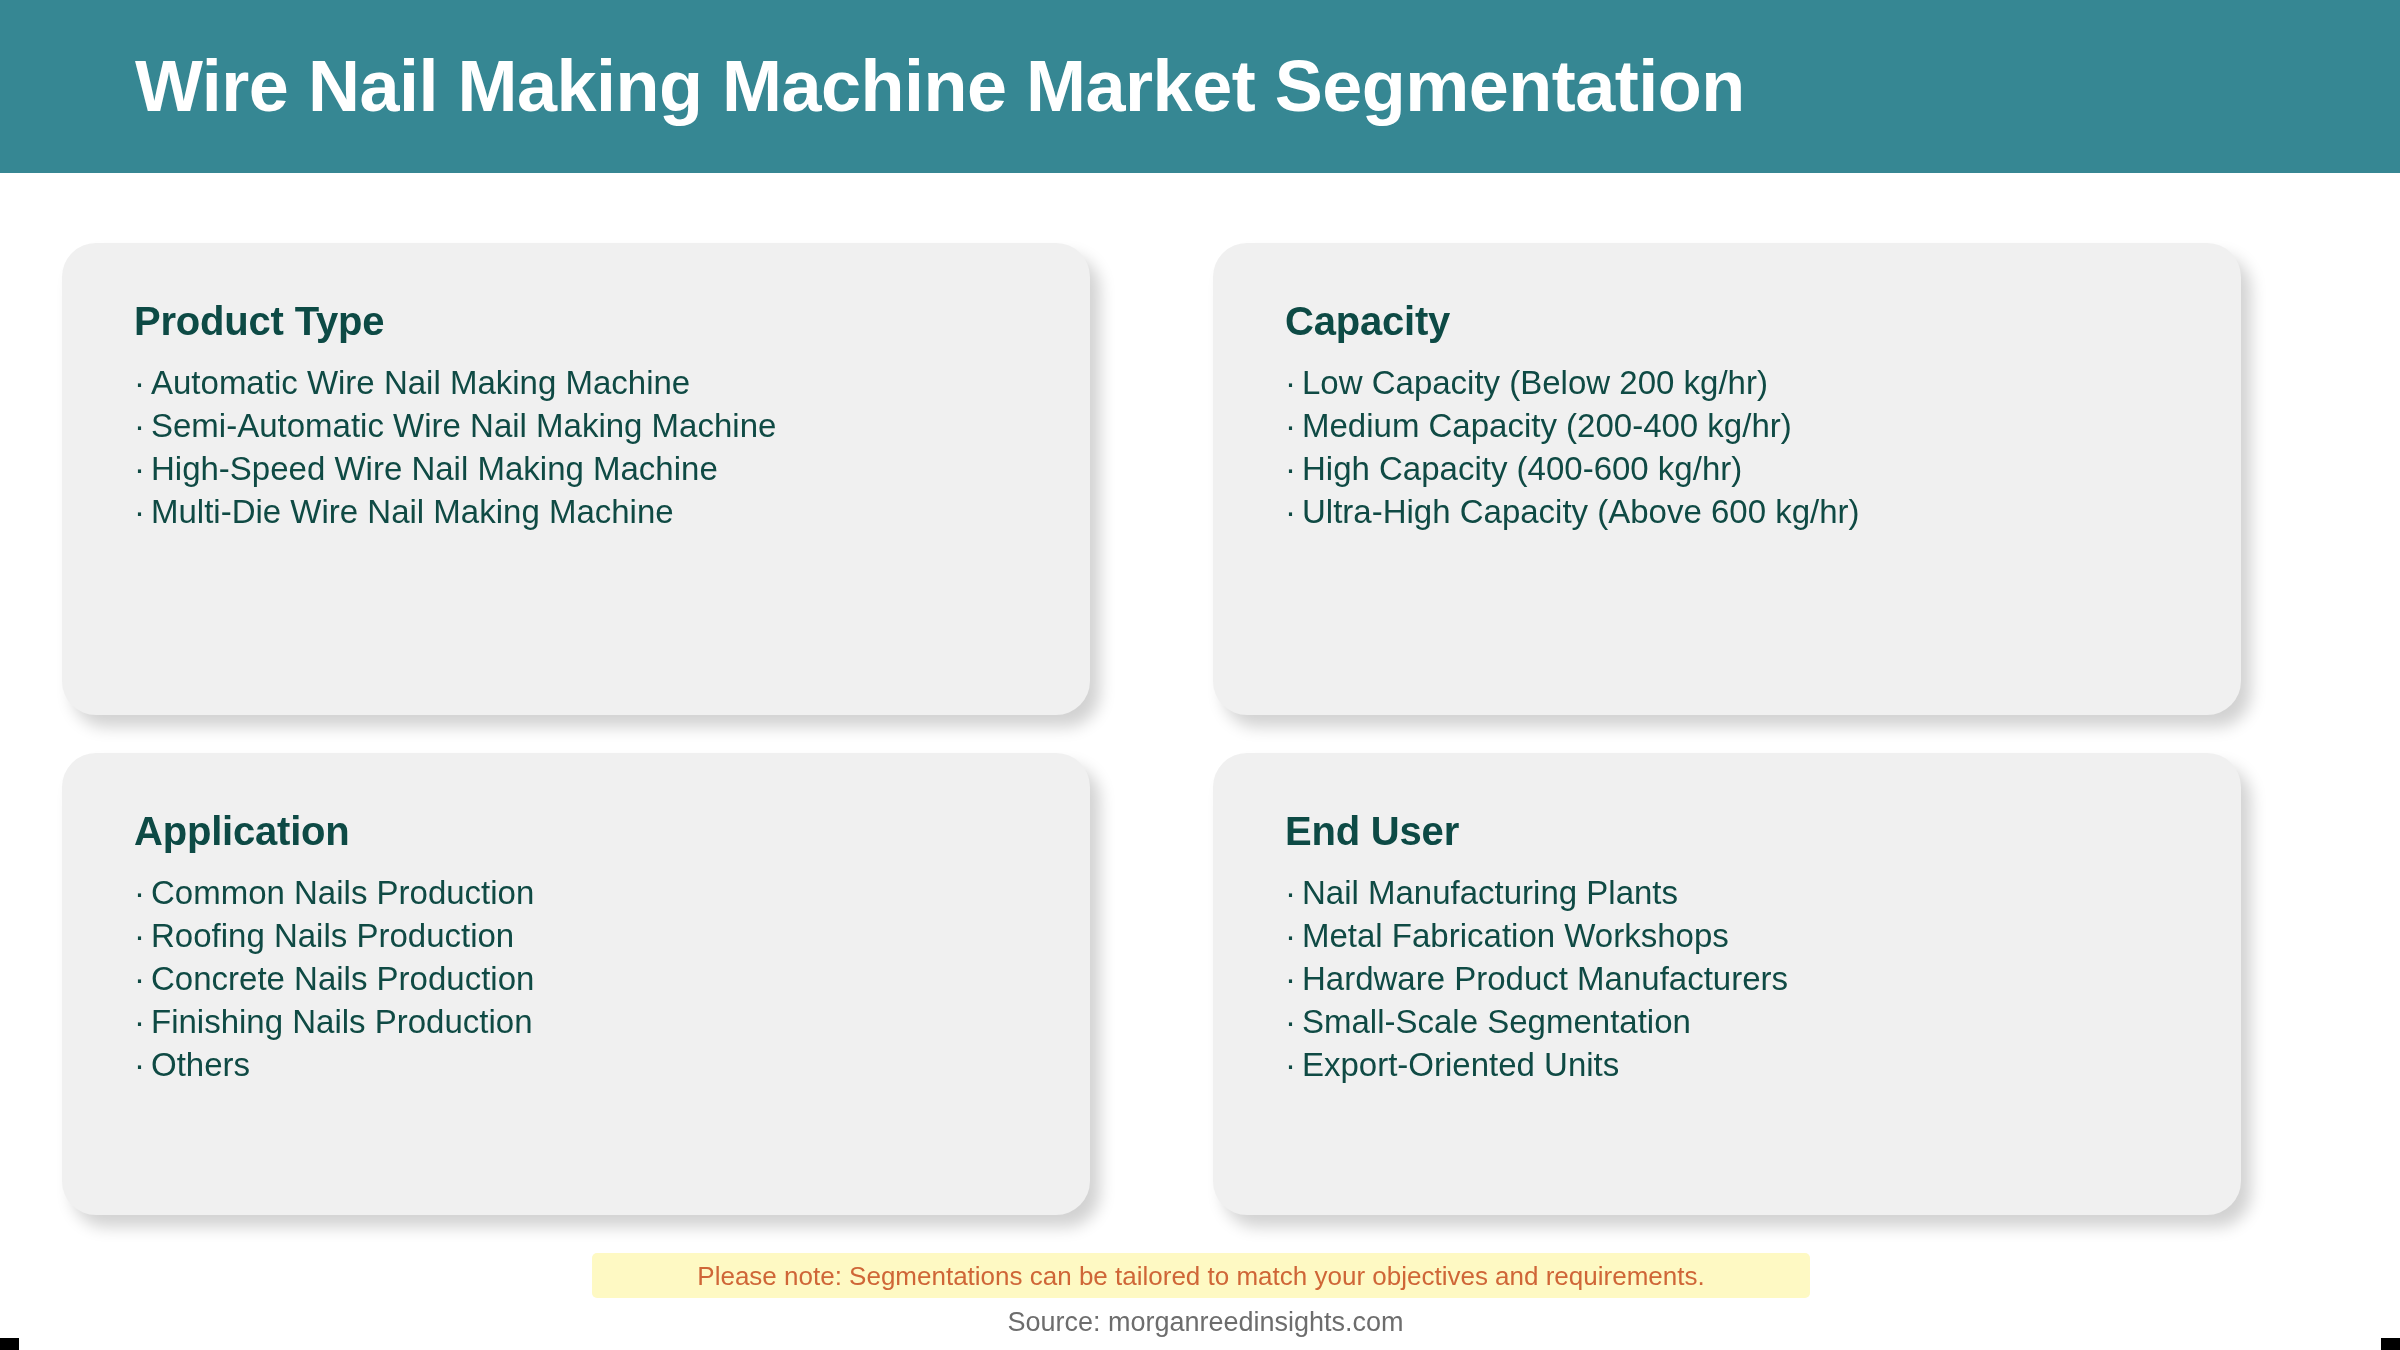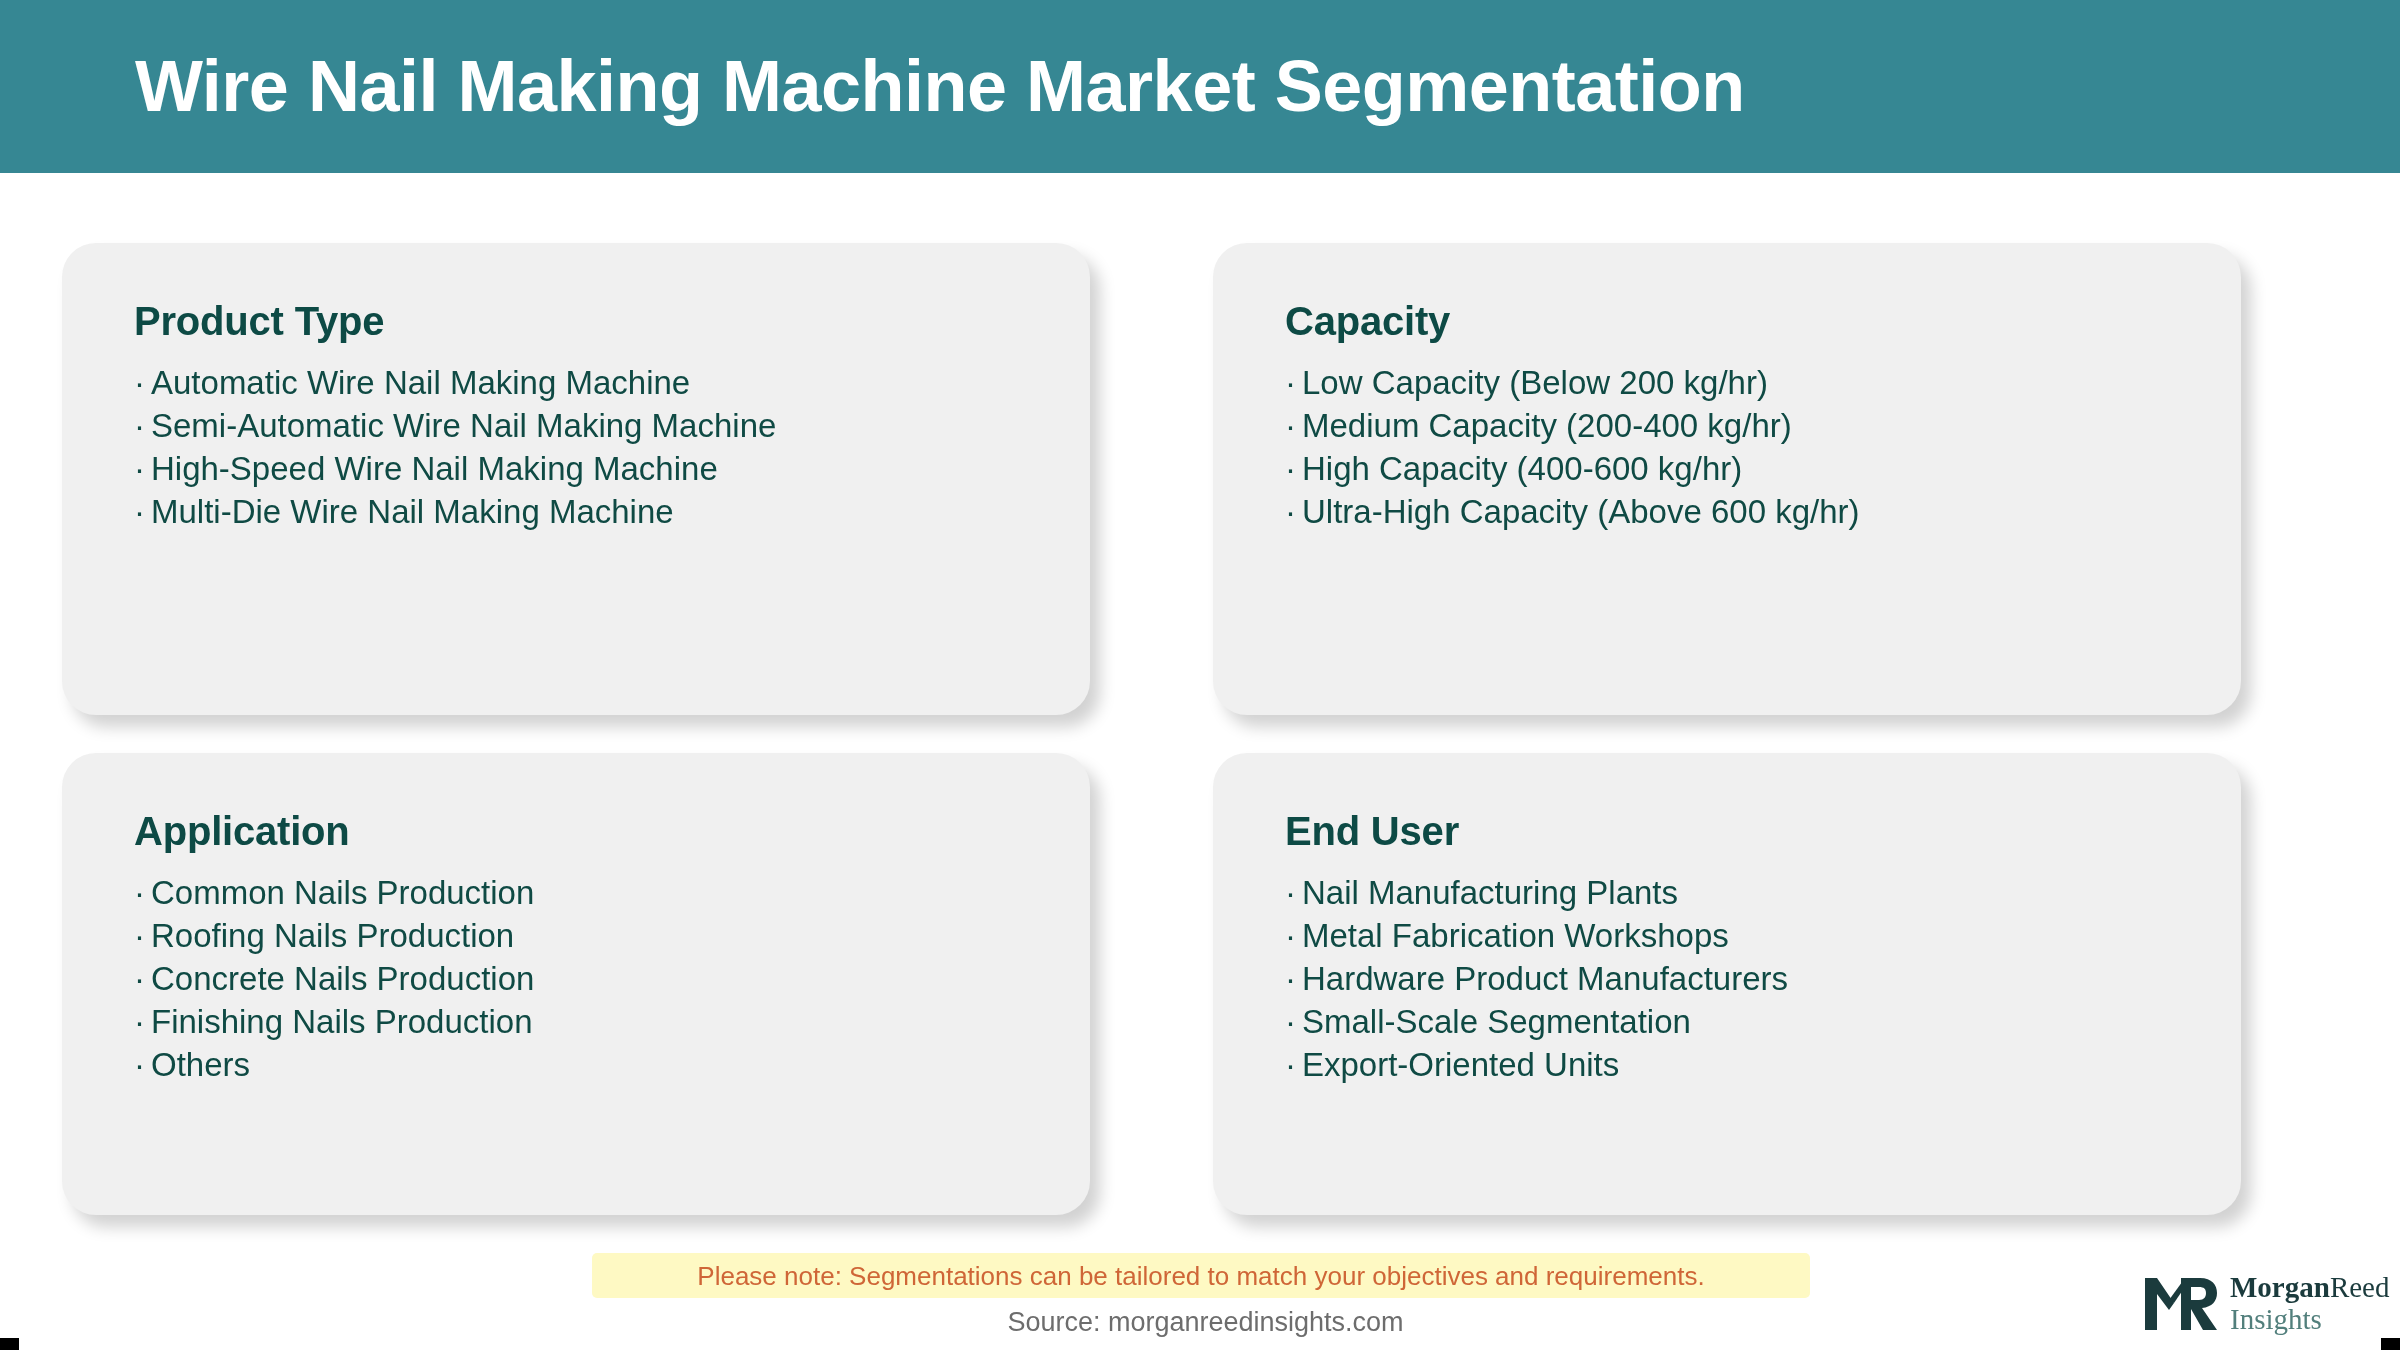--- a/index.html
+++ b/index.html
@@ -207,28 +207,17 @@
       <li><span class="bullet">·</span><span>Export-Oriented Units</span></li>
     </ul>
   </div>
 
   <div class="note-box">
     <span class="note-text">Please note: Segmentations can be tailored to match your objectives and requirements.</span>
   </div>
 
   <div class="source-text">Source: morganreedinsights.com</div>
 
-  <div class="logo">
-    <svg class="logo-mark" width="76" height="56" viewBox="0 0 76 56" aria-hidden="true">
-      <path d="M2 54 L2 2 L14 2 L31 27 L26 34 L14 18 L14 54 Z" fill="#1b3b3d"></path>
-      <path d="M31 27 L48 2 L42 2 L26 24 Z" fill="#1b3b3d"></path>
-      <path d="M38 54 L38 2 L57 2 C69 2 74 9 74 17 C74 25 69 31 59 32 L74 54 L60 54 L48 33 L48 24 L56 24 C61 24 63 21 63 17 C63 13 61 11 56 11 L48 11 L48 54 Z" fill="#1b3b3d"></path>
-    </svg>
-    <div class="logo-text">
-      <div class="logo-line1"><span class="lg-bold">Morgan</span><span class="lg-reg">Reed</span></div>
-      <div class="logo-line2">Insights</div>
-    </div>
-  </div>
 
   <div class="corner-mark corner-mark-left"></div>
   <div class="corner-mark corner-mark-right"></div>
 
 </div>
 
 </body></html>

